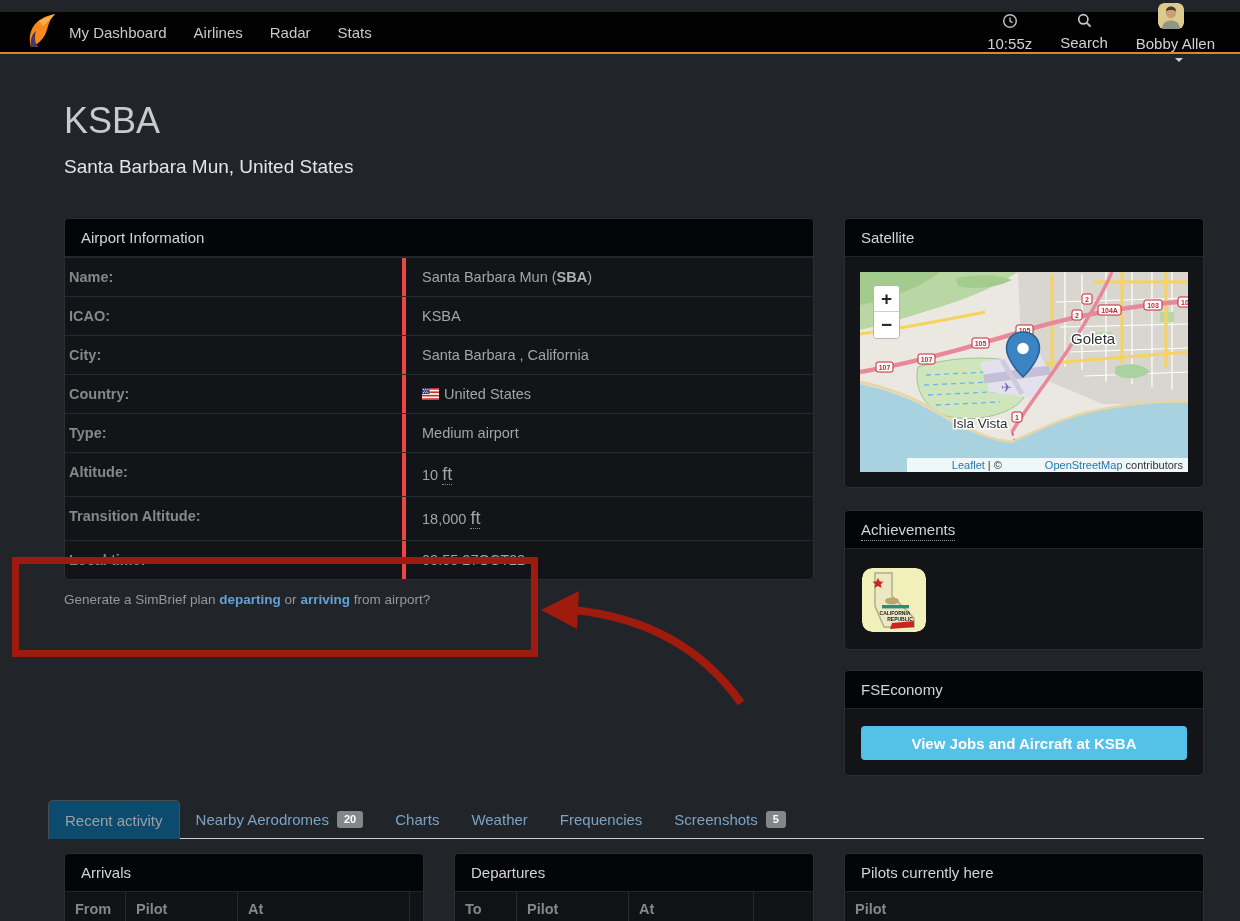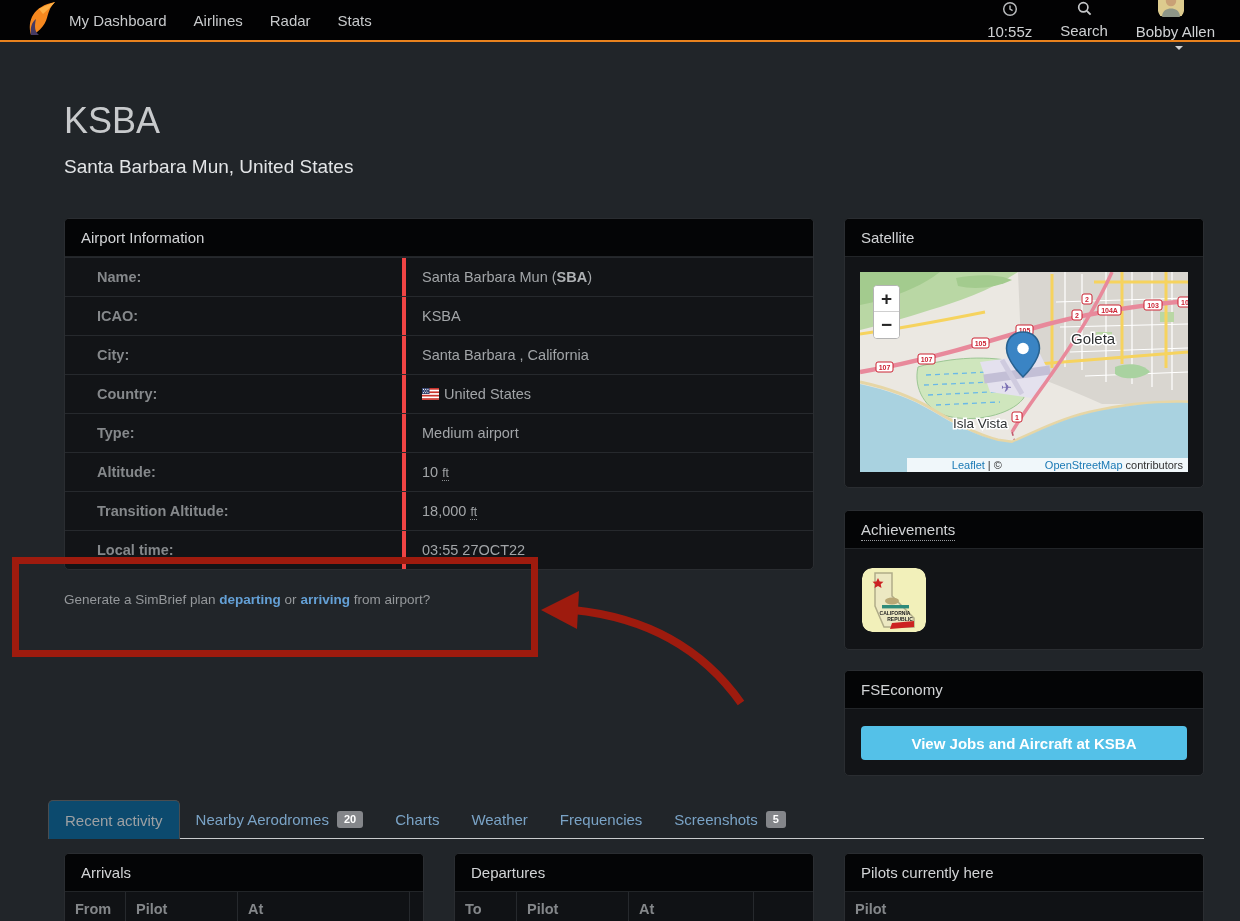--- a/index.html
+++ b/index.html
@@ -4,21 +4,21 @@
 <style>
   * { box-sizing: border-box; }
   html,body { margin:0; padding:0; }
   body {
     width:1240px; height:921px; overflow:hidden; position:relative;
     background:#212529; font-family:"Liberation Sans", sans-serif;
   }
 
   
   .navbar {
-    position:absolute; top:0; left:0; width:1240px; height:42px;
+    position:absolute; top:12px; left:0; width:1240px; height:42px;
     background:#020203; border-bottom:2px solid #e8821e;
     display:flex; align-items:center; padding:0 25px;
   }
   .brand { width:32px; height:34px; margin-right:12px; margin-top:-4px; }
   .nav-menu { display:flex; gap:27px; }
   .nav-item { color:#c7c9cb; font-size:15px; text-decoration:none; cursor:pointer; }
   .nav-right { margin-left:auto; display:flex; align-items:center; color:#cfd1d3; font-size:15px; }
   .nav-group { display:flex; align-items:center; gap:6px; cursor:pointer;flex-direction:column; }
   .nav-sep { width:28px; }
   .avatar { width:26px; height:26px; border-radius:6px; margin-right:8px; display:block; }
@@ -33,24 +33,24 @@
   .panel { position:absolute; background:#121417; border:1px solid #2a2d31; border-radius:5px; }
   .panel-header {
     background:#040506; color:#d2d4d6; font-size:15px; padding:10px 16px;
     border-radius:4px 4px 0 0; border-bottom:1px solid #222528;
   }
 
   
   .info-panel { left:64px; top:218px; width:750px; }
   .info-row { display:grid; grid-template-columns:337px 1fr; border-top:1px solid #26292d; }
   .info-row:first-of-type { border-top:none; }
-  .info-label { padding:11px 32px; font-weight:bold; color:#85888b; font-size:14.5px; }
+  .info-label { padding:11px 4px; font-weight:bold; color:#85888b; font-size:14.5px; }
   .info-value { padding:11px 16px; color:#a2a5a8; font-size:14.5px; border-left:4px solid #ef4444; }
   .info-value b { color:#aeb1b4; }
-  .unit { font-size:12px; border-bottom:1px dotted #8a8d90; }
+  .unit { font-size:18px; border-bottom:1px dotted #8a8d90; }
   .flag { display:inline-block; vertical-align:-1px; margin-right:5px; }
 
   
   .simbrief { position:absolute; left:64px; top:592px; font-size:13.5px; color:#95989b; }
   .simbrief a { color:#64a0d6; font-weight:bold; text-decoration:none; cursor:pointer;margin-top:41px; }
 
   
   .annotation-rect {
     position:absolute; left:12px; top:557px; width:526px; height:100px;
     border:7px solid #9e1b0e; z-index:60; pointer-events:none;

